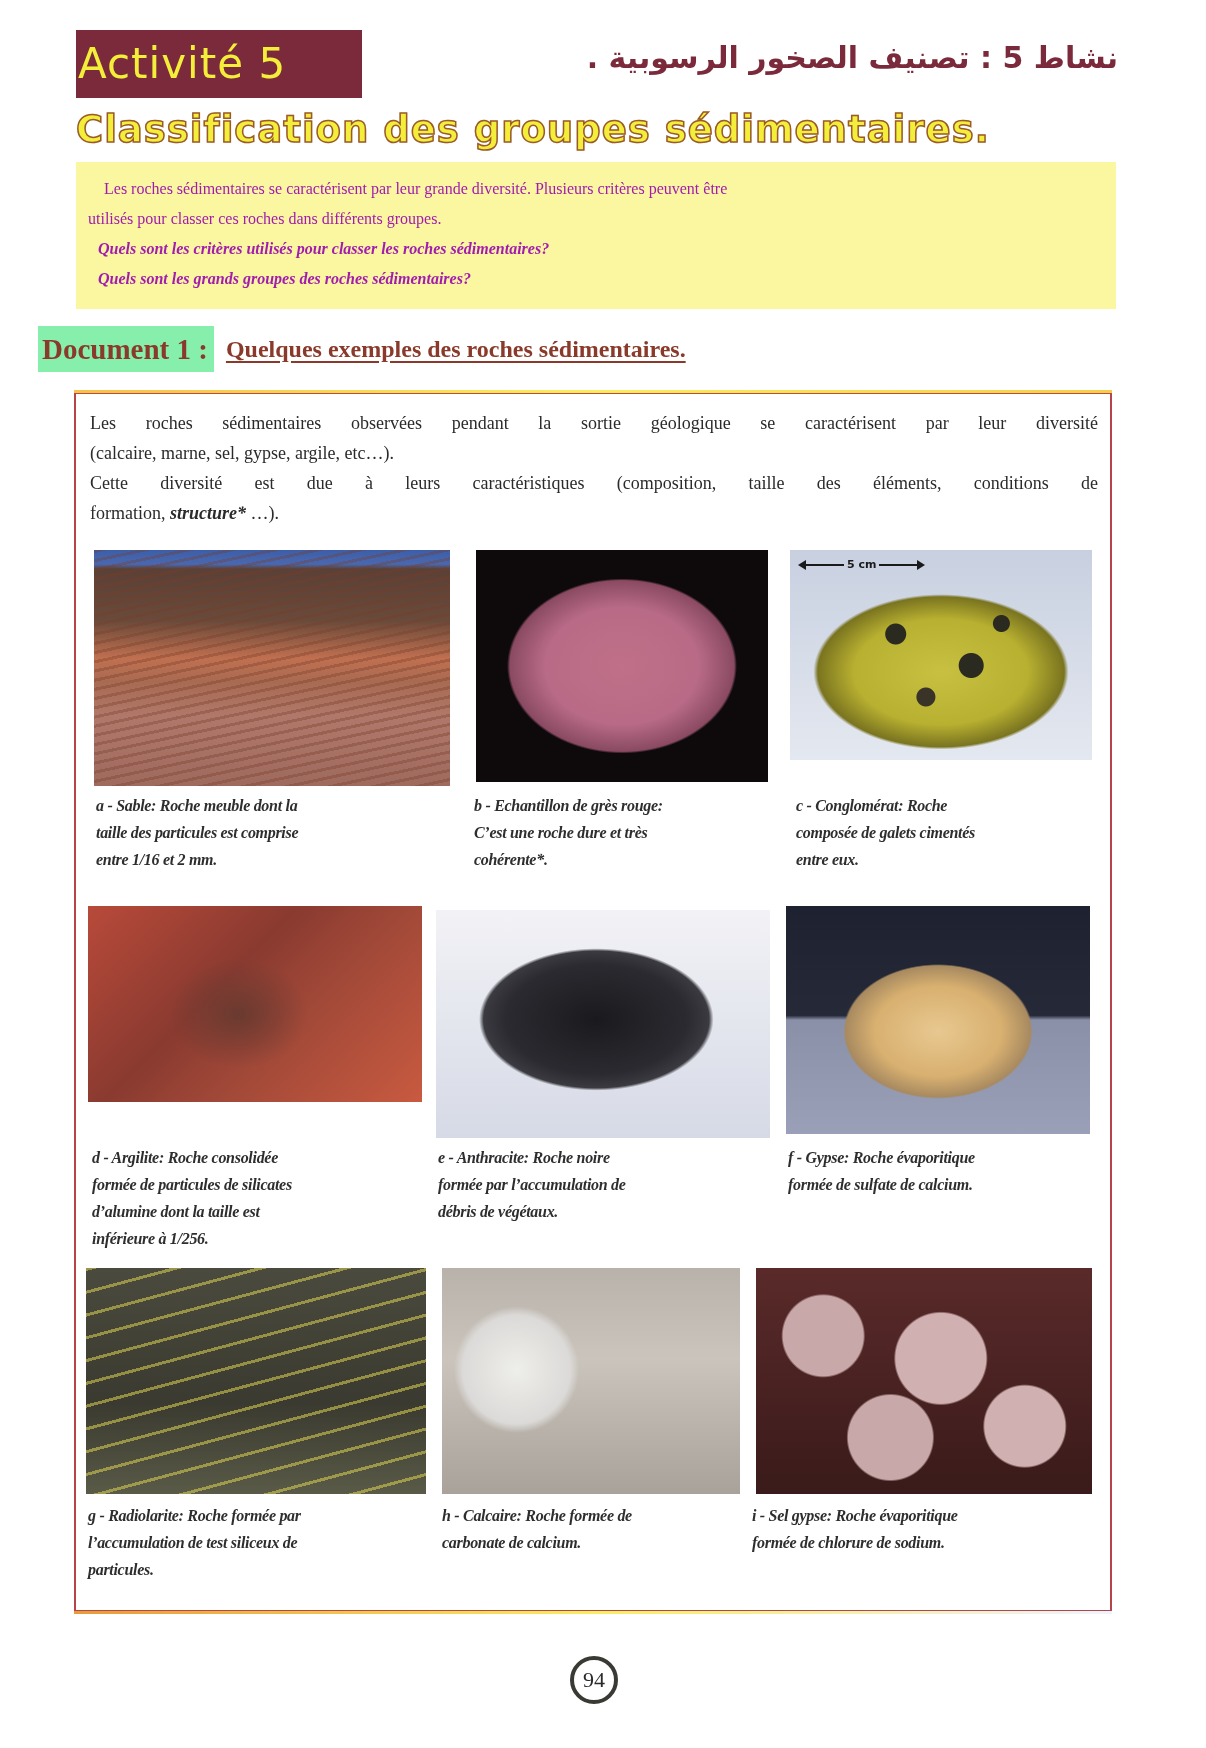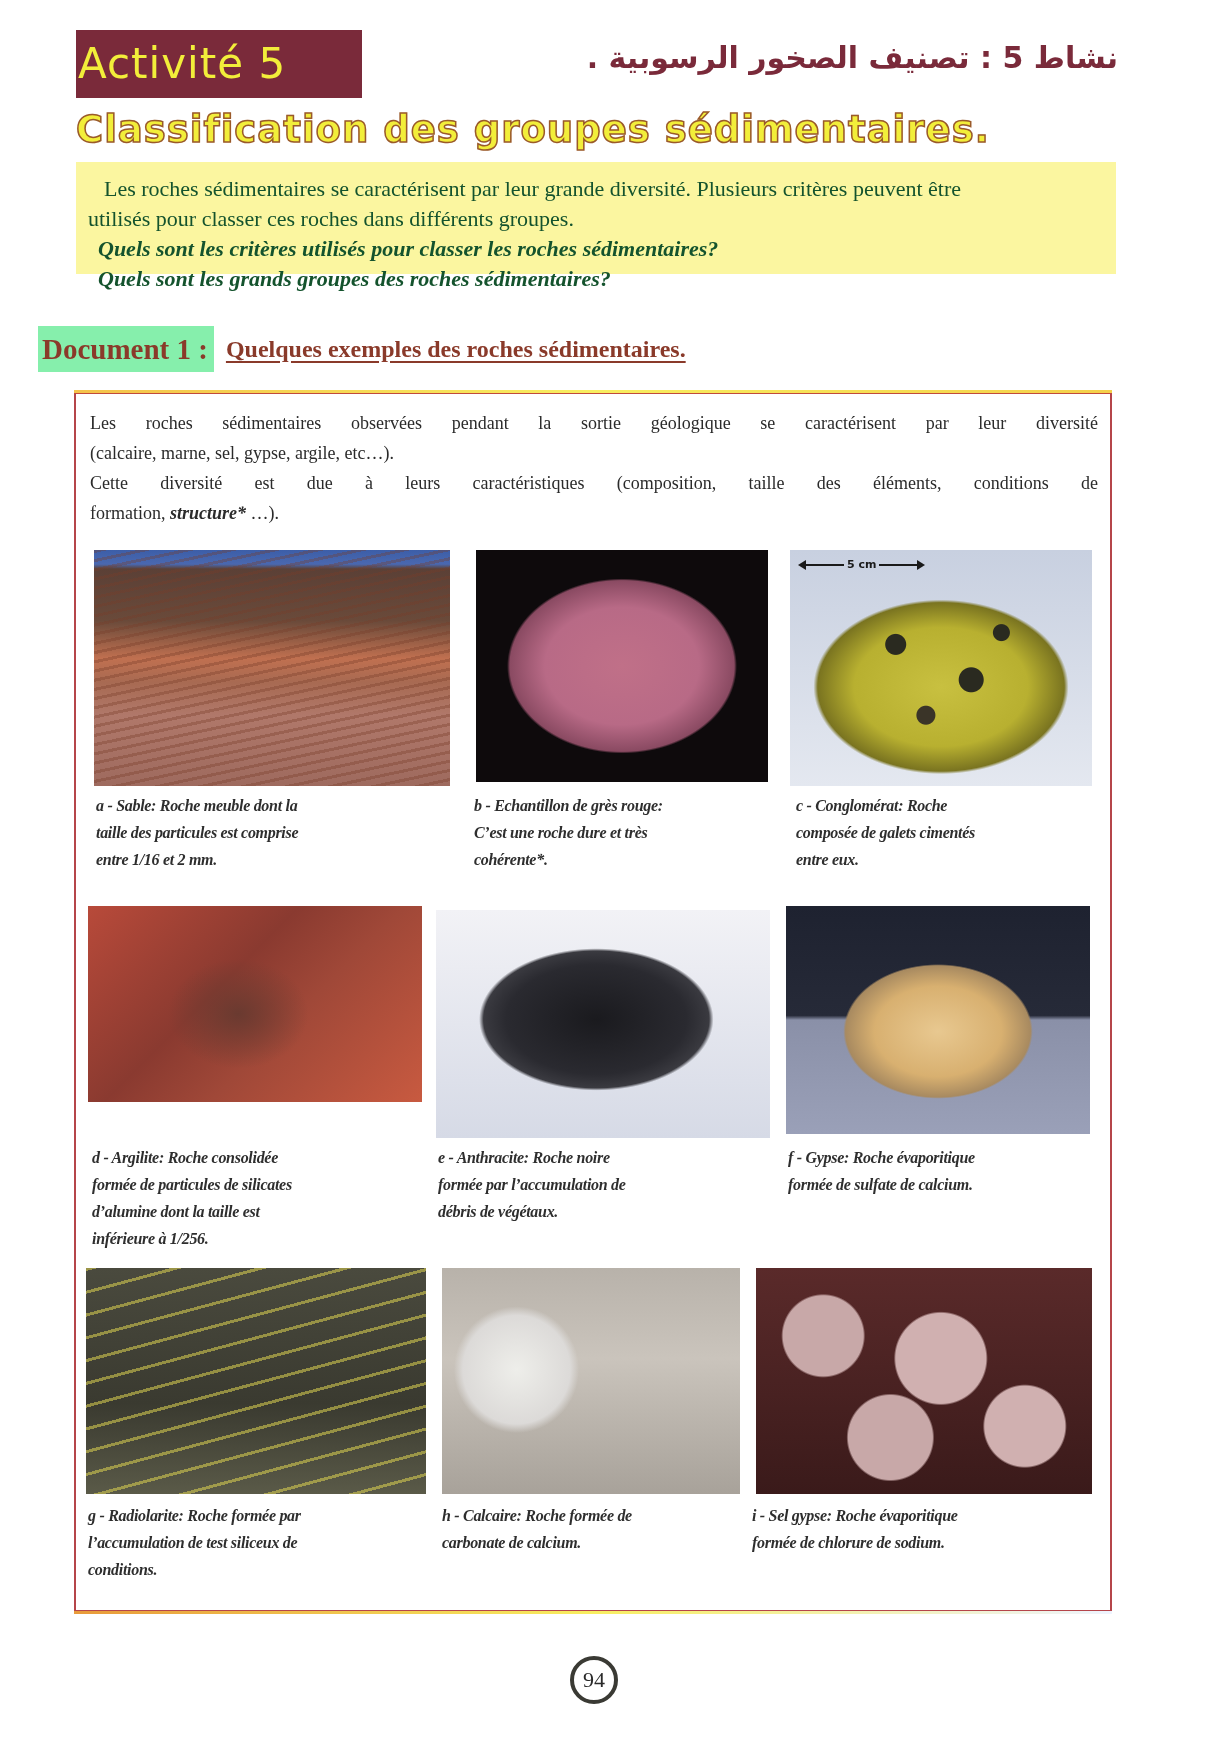--- a/index.html
+++ b/index.html
@@ -19,23 +19,23 @@
   }
   .main-title {
     position: absolute; left: 76px; top: 108px;
     font-family: "DejaVu Sans", sans-serif; font-weight: bold; font-size: 37px;
     color: #f2ee3a; letter-spacing: 1px;
     -webkit-text-stroke: 1.5px #9a5a2a;
     text-shadow: 0 0 1px #9a5a2a;
   }
 
   .intro-box {
-    position: absolute; left: 76px; top: 162px; width: 1040px; height: 112px;
+    position: absolute; left: 76px; top: 162px; width: 1040px; height: 147px;
     background: #fbf6a0; padding: 12px 20px 0 28px;
-    font-size: 22px; line-height: 30px; color: #14532d;
+    font-size: 16px; line-height: 30px; color: #a21caf;
   }
   .intro-box .p1 { text-indent: 0; }
   .intro-box .q { font-weight: bold; font-style: italic; padding-left: 0; }
 
   .doc-header {
     position: absolute; left: 38px; top: 326px; height: 46px; display: flex; align-items: center;
   }
   .doc-label {
     background: #86efac; color: #8a3a2a; font-weight: bold; font-size: 29px;
     height: 46px; line-height: 46px; padding: 0 6px 0 4px;
@@ -171,21 +171,21 @@
 <div class="doc-frame">
   <div class="doc-text">
     <div class="line-full">Les roches sédimentaires observées pendant la sortie géologique se caractérisent par leur diversité</div>
     <div>(calcaire, marne, sel, gypse, argile, etc…).</div>
     <div class="line-full">Cette diversité est due à leurs caractéristiques (composition, taille des éléments, conditions de</div>
     <div><span>formation, </span><b>structure*</b><span> …).</span></div>
   </div>
 
   <div class="photo ph-sable" style="left:18px; top:156px; width:356px; height:236px;"></div>
   <div class="photo ph-gres" style="left:400px; top:156px; width:292px; height:232px;"></div>
-  <div class="photo ph-conglo" style="left:714px; top:156px; width:302px; height:236px;padding-left:12px;">
+  <div class="photo ph-conglo" style="left:714px; top:156px; width:302px; height:210px;padding-left:12px;">
     <div class="scale-bar">
       <div class="line left-arrow"></div>
       <span class="txt">5 cm</span>
       <div class="line right-arrow"></div>
     </div>
   </div>
 
   <div class="caption" style="left:20px; top:398px; width:360px;">
     <div>a - Sable: Roche meuble dont la</div>
     <div>taille des particules est comprise</div>
@@ -222,21 +222,21 @@
     <div>formée de sulfate de calcium.</div>
   </div>
 
   <div class="photo ph-radio" style="left:10px; top:874px; width:340px; height:226px;"></div>
   <div class="photo ph-calcaire" style="left:366px; top:874px; width:298px; height:226px;"></div>
   <div class="photo ph-sel" style="left:680px; top:874px; width:336px; height:226px;"></div>
 
   <div class="caption" style="left:12px; top:1108px; width:350px;">
     <div>g - Radiolarite: Roche formée par</div>
     <div>l’accumulation de test siliceux de</div>
-    <div>conditions.</div>
+    <div>particules.</div>
   </div>
   <div class="caption" style="left:366px; top:1108px; width:300px;">
     <div>h - Calcaire: Roche formée de</div>
     <div>carbonate de calcium.</div>
   </div>
   <div class="caption" style="left:676px; top:1108px; width:340px;">
     <div>i - Sel gypse: Roche évaporitique</div>
     <div>formée de chlorure de sodium.</div>
   </div>
 </div>

